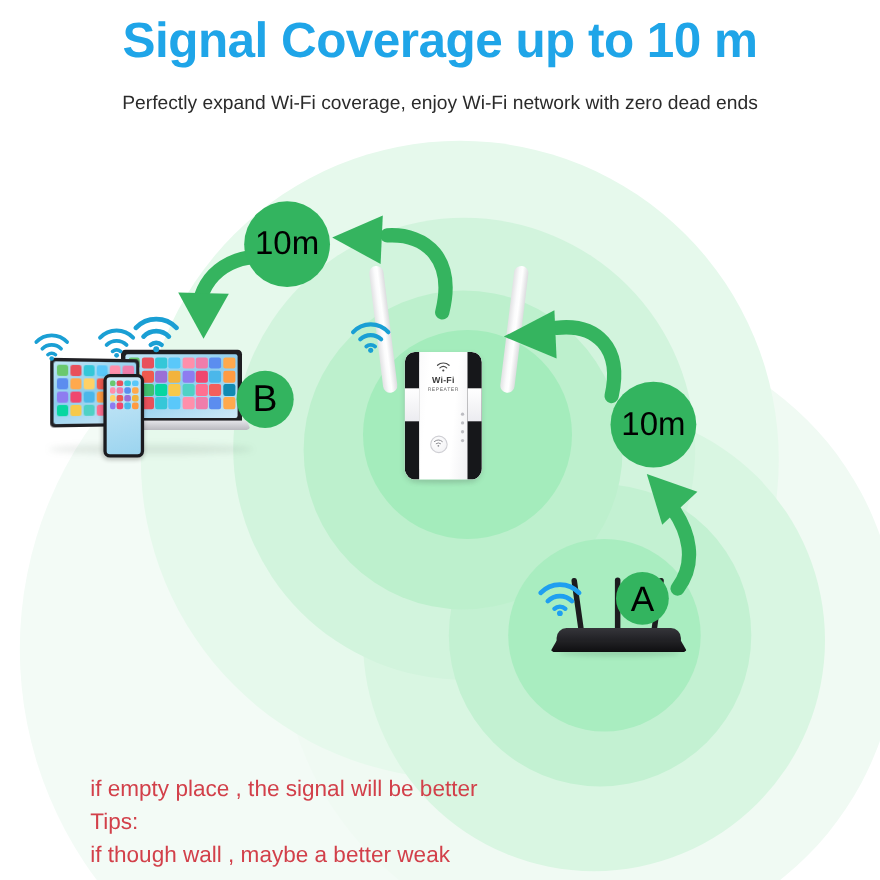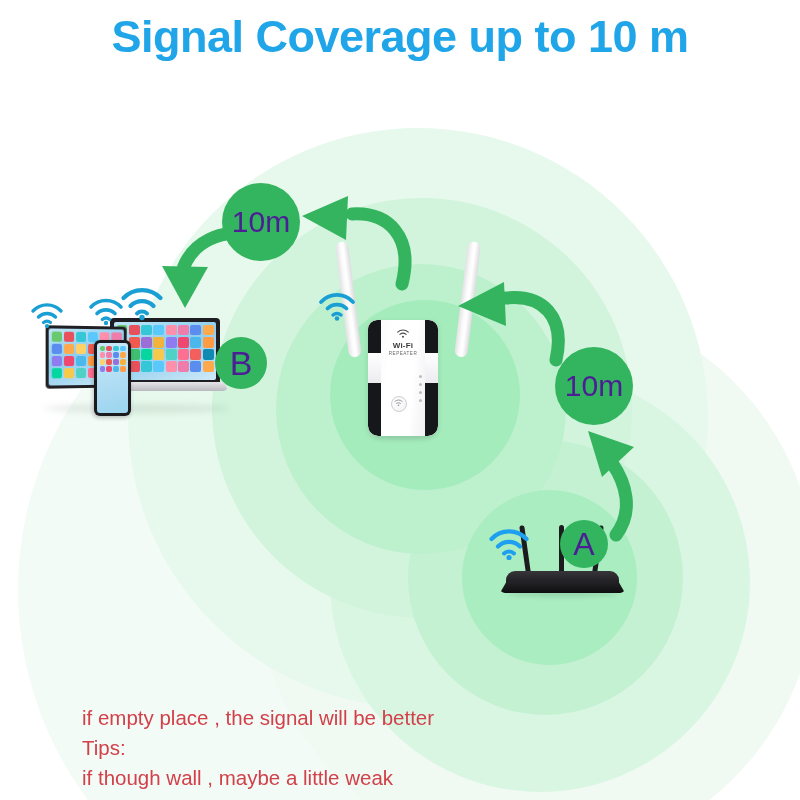--- a/index.html
+++ b/index.html
@@ -59,21 +59,21 @@
     position: absolute;
     border-radius: 50%;
     z-index: 1;
   }
 
   
   .badge {
     position: absolute;
     border-radius: 50%;
     background: #33b45f;
-    color: #4c1d95;
+    color: #000000;
     display: flex;
     align-items: center;
     justify-content: center;
     z-index: 25;
     line-height: 1;
   }
   #badge-10m-top {
     left: 222px; top: 183px;
     width: 78px; height: 78px;
     font-size: 30px;
@@ -345,20 +345,21 @@
   <div class="ring" style="left:128px; top:128px; width:580px; height:580px; background:#e6f9ec;"></div>
   <div class="ring" style="left:330px; top:372px; width:420px; height:420px; background:#d9f6e2;"></div>
   <div class="ring" style="left:212px; top:198px; width:420px; height:420px; background:#d2f4dd;"></div>
   <div class="ring" style="left:408px; top:440px; width:275px; height:275px; background:#c3f1d2;"></div>
   <div class="ring" style="left:276px; top:264px; width:290px; height:290px; background:#bdf0cd;"></div>
   <div class="ring" style="left:462px; top:490px; width:175px; height:175px; background:#a9edc0;"></div>
   <div class="ring" style="left:330px; top:300px; width:190px; height:190px; background:#a4ecbc;"></div>
 
   <div id="header">
     <div id="title">Signal Coverage up to 10 m</div>
+    <div id="subtitle">Perfectly expand Wi-Fi coverage, enjoy Wi-Fi network with zero dead ends</div>
   </div>
 
   <svg class="arrow-svg" style="left:155px; top:222px;" width="110" height="110" viewBox="0 0 110 110">
     <path d="M95 14 C70 6 34 18 26 54" fill="none" stroke="#35b45f" stroke-width="13" stroke-linecap="round"></path>
     <path d="M30 86 L7 44 L53 45 Z" fill="#35b45f"></path>
   </svg>
 
   <svg class="arrow-svg" style="left:290px; top:196px;" width="130" height="100" viewBox="0 0 130 100">
     <path d="M112 88 C124 40 98 16 62 18" fill="none" stroke="#35b45f" stroke-width="13" stroke-linecap="round"></path>
     <path d="M12 20 L58 0 L56 44 Z" fill="#35b45f"></path>
@@ -548,16 +549,16 @@
           <div class="app" style="background: rgb(239, 71, 111);"></div>
           <div class="app" style="background: rgb(75, 183, 234);"></div>
           <div class="app" style="background: rgb(255, 155, 66);"></div>
         </div>
     </div>
   </div>
 
   <div id="tips">
     <div>if empty place , the signal will be better</div>
     <div>Tips:</div>
-    <div>if though wall , maybe a little weak</div>
+    <div>if though wall , maybe a better weak</div>
   </div>
 
 </div>
 
 </body></html>

